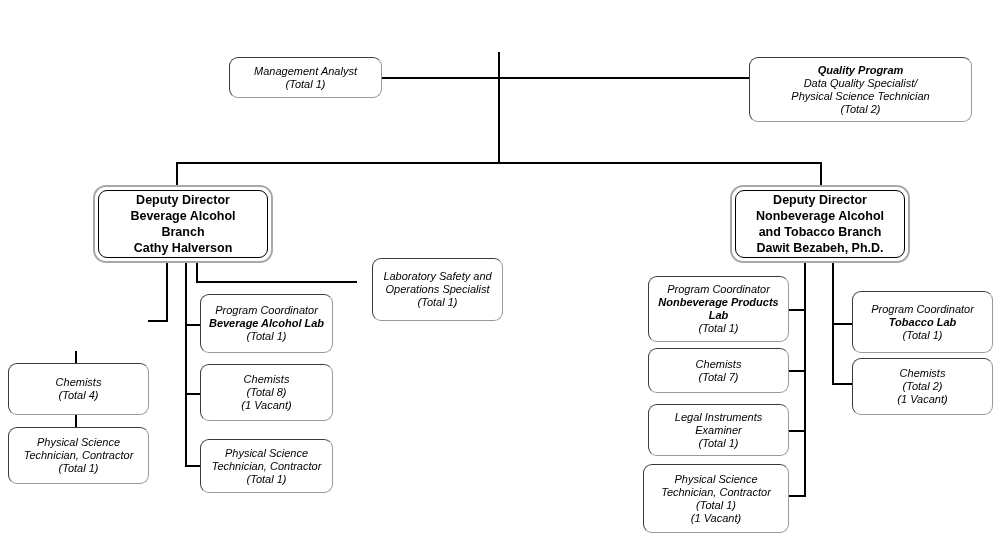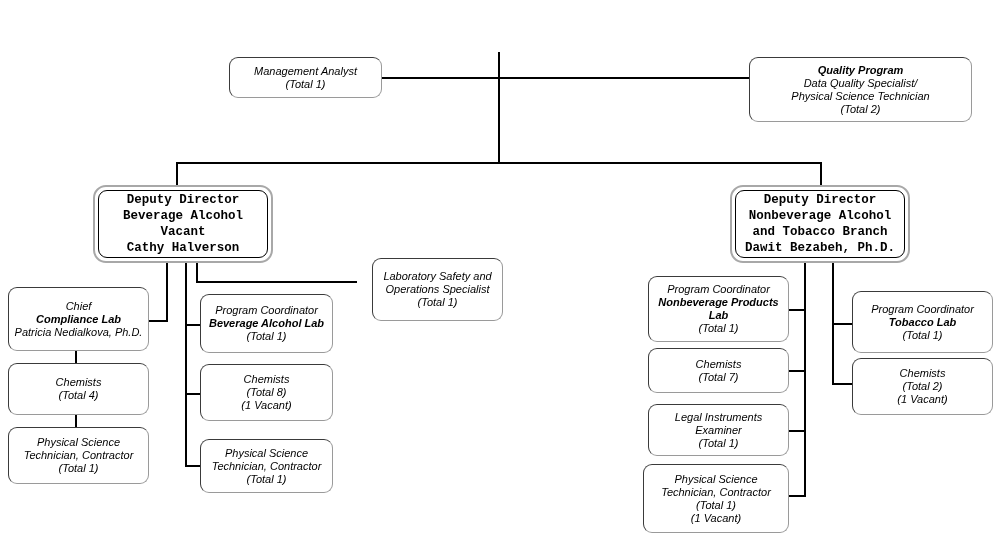--- a/index.html
+++ b/index.html
@@ -89,21 +89,20 @@
     width: 100%;
     height: 100%;
     border: 1px solid #000000;
     border-radius: 9px;
     background: #ffffff;
     display: flex;
     flex-direction: column;
     align-items: center;
     justify-content: center;
     text-align: center;
-    font-family: Liberation Mono, monospace;
   }
   .dep-line { font-size: 12.5px; font-weight: bold; line-height: 16px; white-space: nowrap; }
 </style>
 </head>
 <body>
 
 <div id="chart">
 
   <div class="line" style="left:498px; top:52px; width:2px; height:111px;"></div>
 
@@ -147,36 +146,31 @@
     <span class="ln b">Quality Program</span>
     <span class="ln">Data Quality Specialist/</span>
     <span class="ln">Physical Science Technician</span>
     <span class="ln">(Total 2)</span>
   </div>
 
   <div class="frame-gray" style="left:93px; top:185px; width:180px; height:78px;">
     <div class="inner">
       <span class="dep-line">Deputy Director</span>
       <span class="dep-line">Beverage Alcohol</span>
-      <span class="dep-line">Vacant</span>
+      <span class="dep-line">Branch</span>
       <span class="dep-line">Cathy Halverson</span>
     </div>
   </div>
 
   <div class="node shaded" style="left:372px; top:258px; width:131px; height:63px;">
     <span class="ln">Laboratory Safety and</span>
     <span class="ln">Operations Specialist</span>
     <span class="ln">(Total 1)</span>
   </div>
 
-  <div class="node shaded" style="left:8px; top:287px; width:141px; height:64px;">
-    <span class="ln">Chief</span>
-    <span class="ln b">Compliance Lab</span>
-    <span class="ln">Patricia Nedialkova, Ph.D.</span>
-  </div>
 
   <div class="node shaded" style="left:8px; top:363px; width:141px; height:52px;">
     <span class="ln">Chemists</span>
     <span class="ln">(Total 4)</span>
   </div>
 
   <div class="node shaded" style="left:8px; top:427px; width:141px; height:57px;">
     <span class="ln">Physical Science</span>
     <span class="ln">Technician, Contractor</span>
     <span class="ln">(Total 1)</span>

